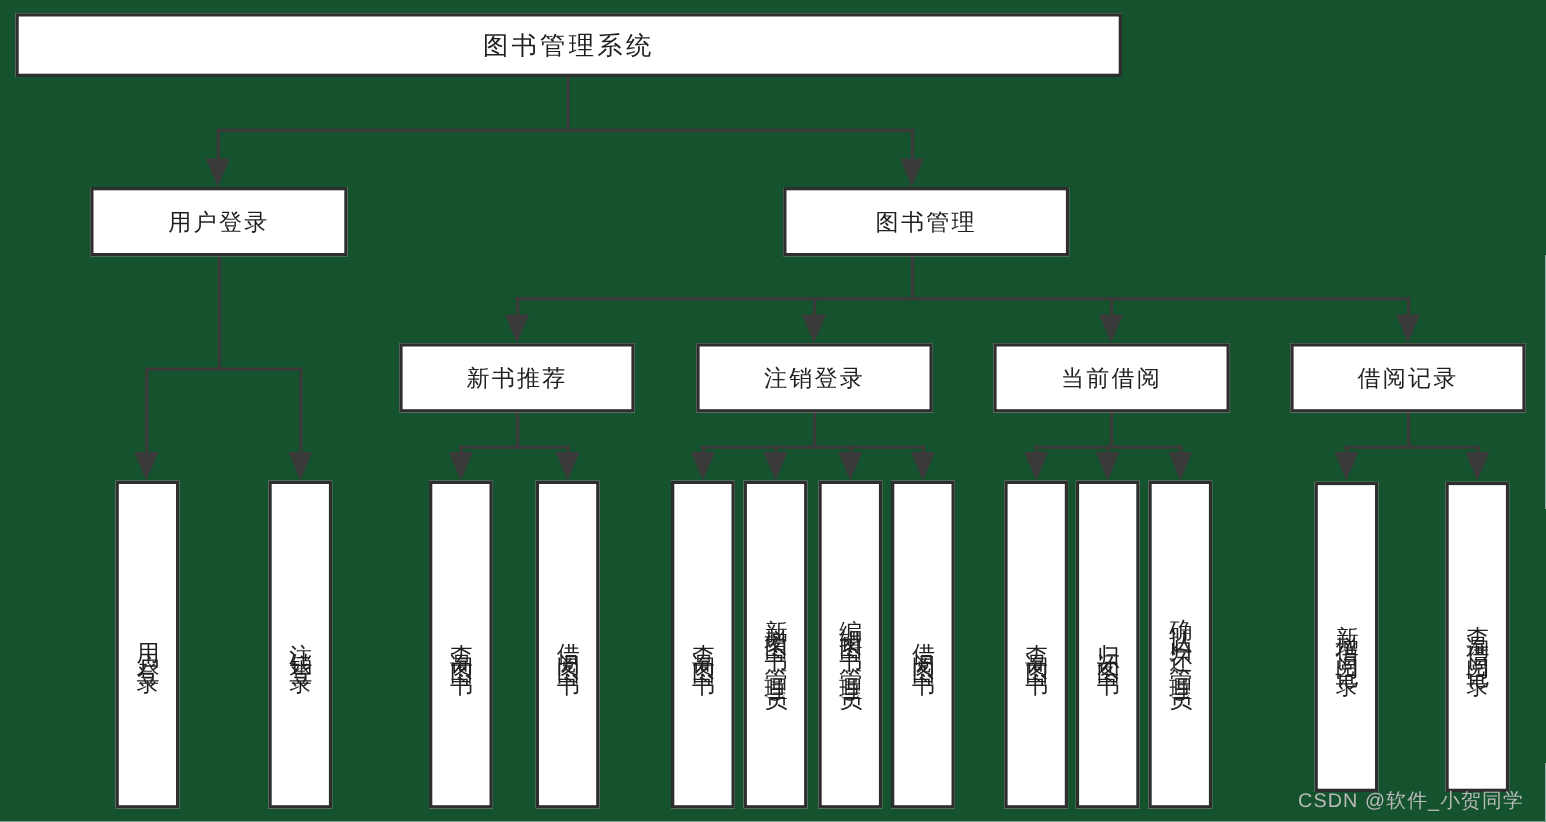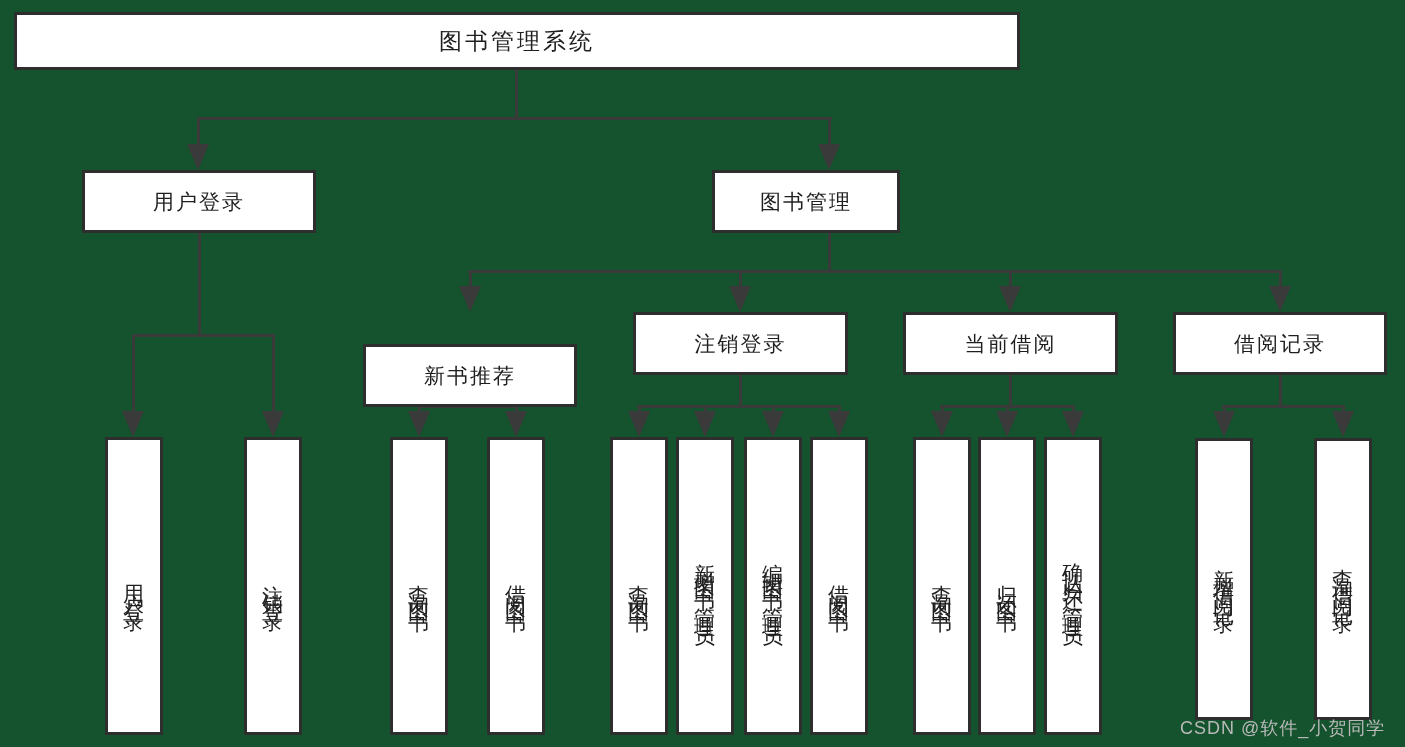--- a/index.html
+++ b/index.html
@@ -91,23 +91,23 @@
   <div class="vline" style="left:1279px;top:374px;height:34px;"></div>
   <div class="hline" style="left:1222px;top:405px;width:123px;"></div>
   <div class="vline" style="left:1223px;top:405px;height:8px;"></div>
   <div class="arrow" style="left:1213px;top:411px;"></div>
   <div class="vline" style="left:1342px;top:405px;height:8px;"></div>
   <div class="arrow" style="left:1332px;top:411px;"></div>
 
   <div class="node root-label" style="left:14px;top:12px;width:1006px;height:58px;">图书管理系统</div>
 
   <div class="node h-label" style="left:82px;top:170px;width:234px;height:63px;">用户登录</div>
-  <div class="node h-label" style="left:712px;top:170px;width:188px;height:63px;">图书管理</div>
+  <div class="node h-label" style="left:712px;top:170px;width:260px;height:63px;">图书管理</div>
 
-  <div class="node h-label" style="left:363px;top:312px;width:214px;height:63px;margin-top:32px;">新书推荐</div>
+  <div class="node h-label" style="left:363px;top:312px;width:214px;height:63px;">新书推荐</div>
   <div class="node h-label" style="left:633px;top:312px;width:215px;height:63px;">注销登录</div>
   <div class="node h-label" style="left:1173px;top:312px;width:214px;height:63px;">借阅记录</div>
   <div class="node h-label" style="left:903px;top:312px;width:215px;height:63px;">当前借阅</div>
 
   <div class="node leaf" style="left:105px;top:437px;width:58px;height:298px;">用户登录</div>
   <div class="node leaf" style="left:244px;top:437px;width:58px;height:298px;">注销登录</div>
 
   <div class="node leaf" style="left:390px;top:437px;width:58px;height:298px;">查询图书</div>
   <div class="node leaf" style="left:487px;top:437px;width:58px;height:298px;">借阅图书</div>
 

